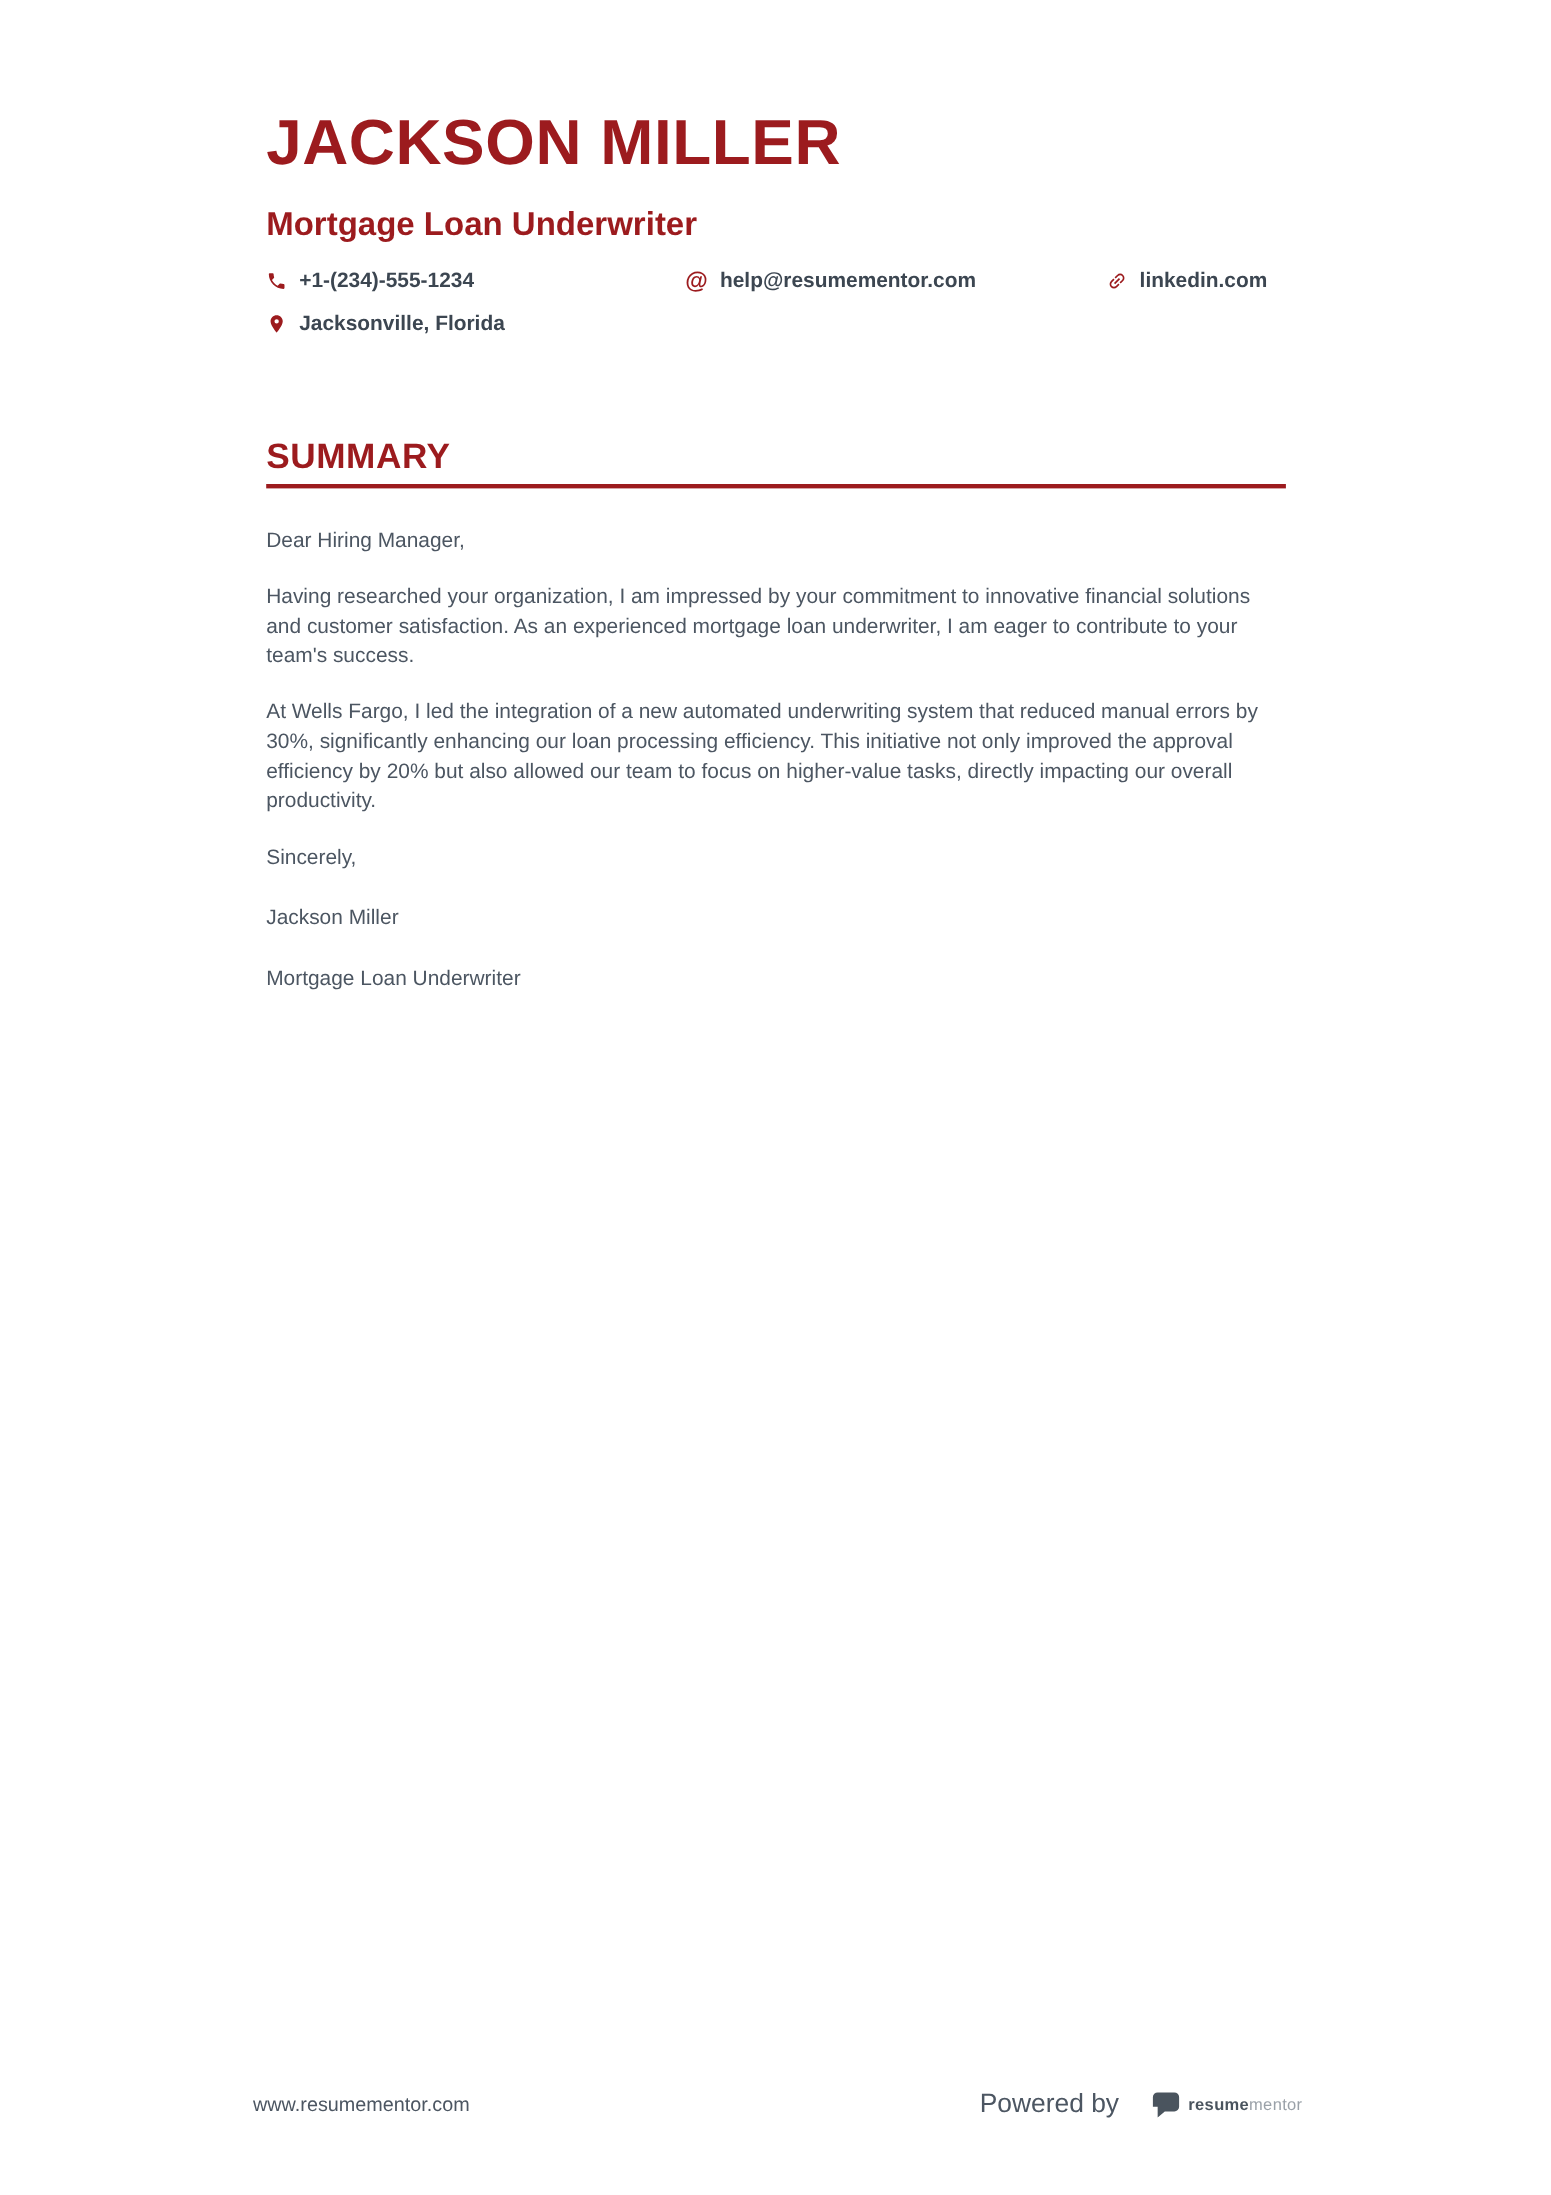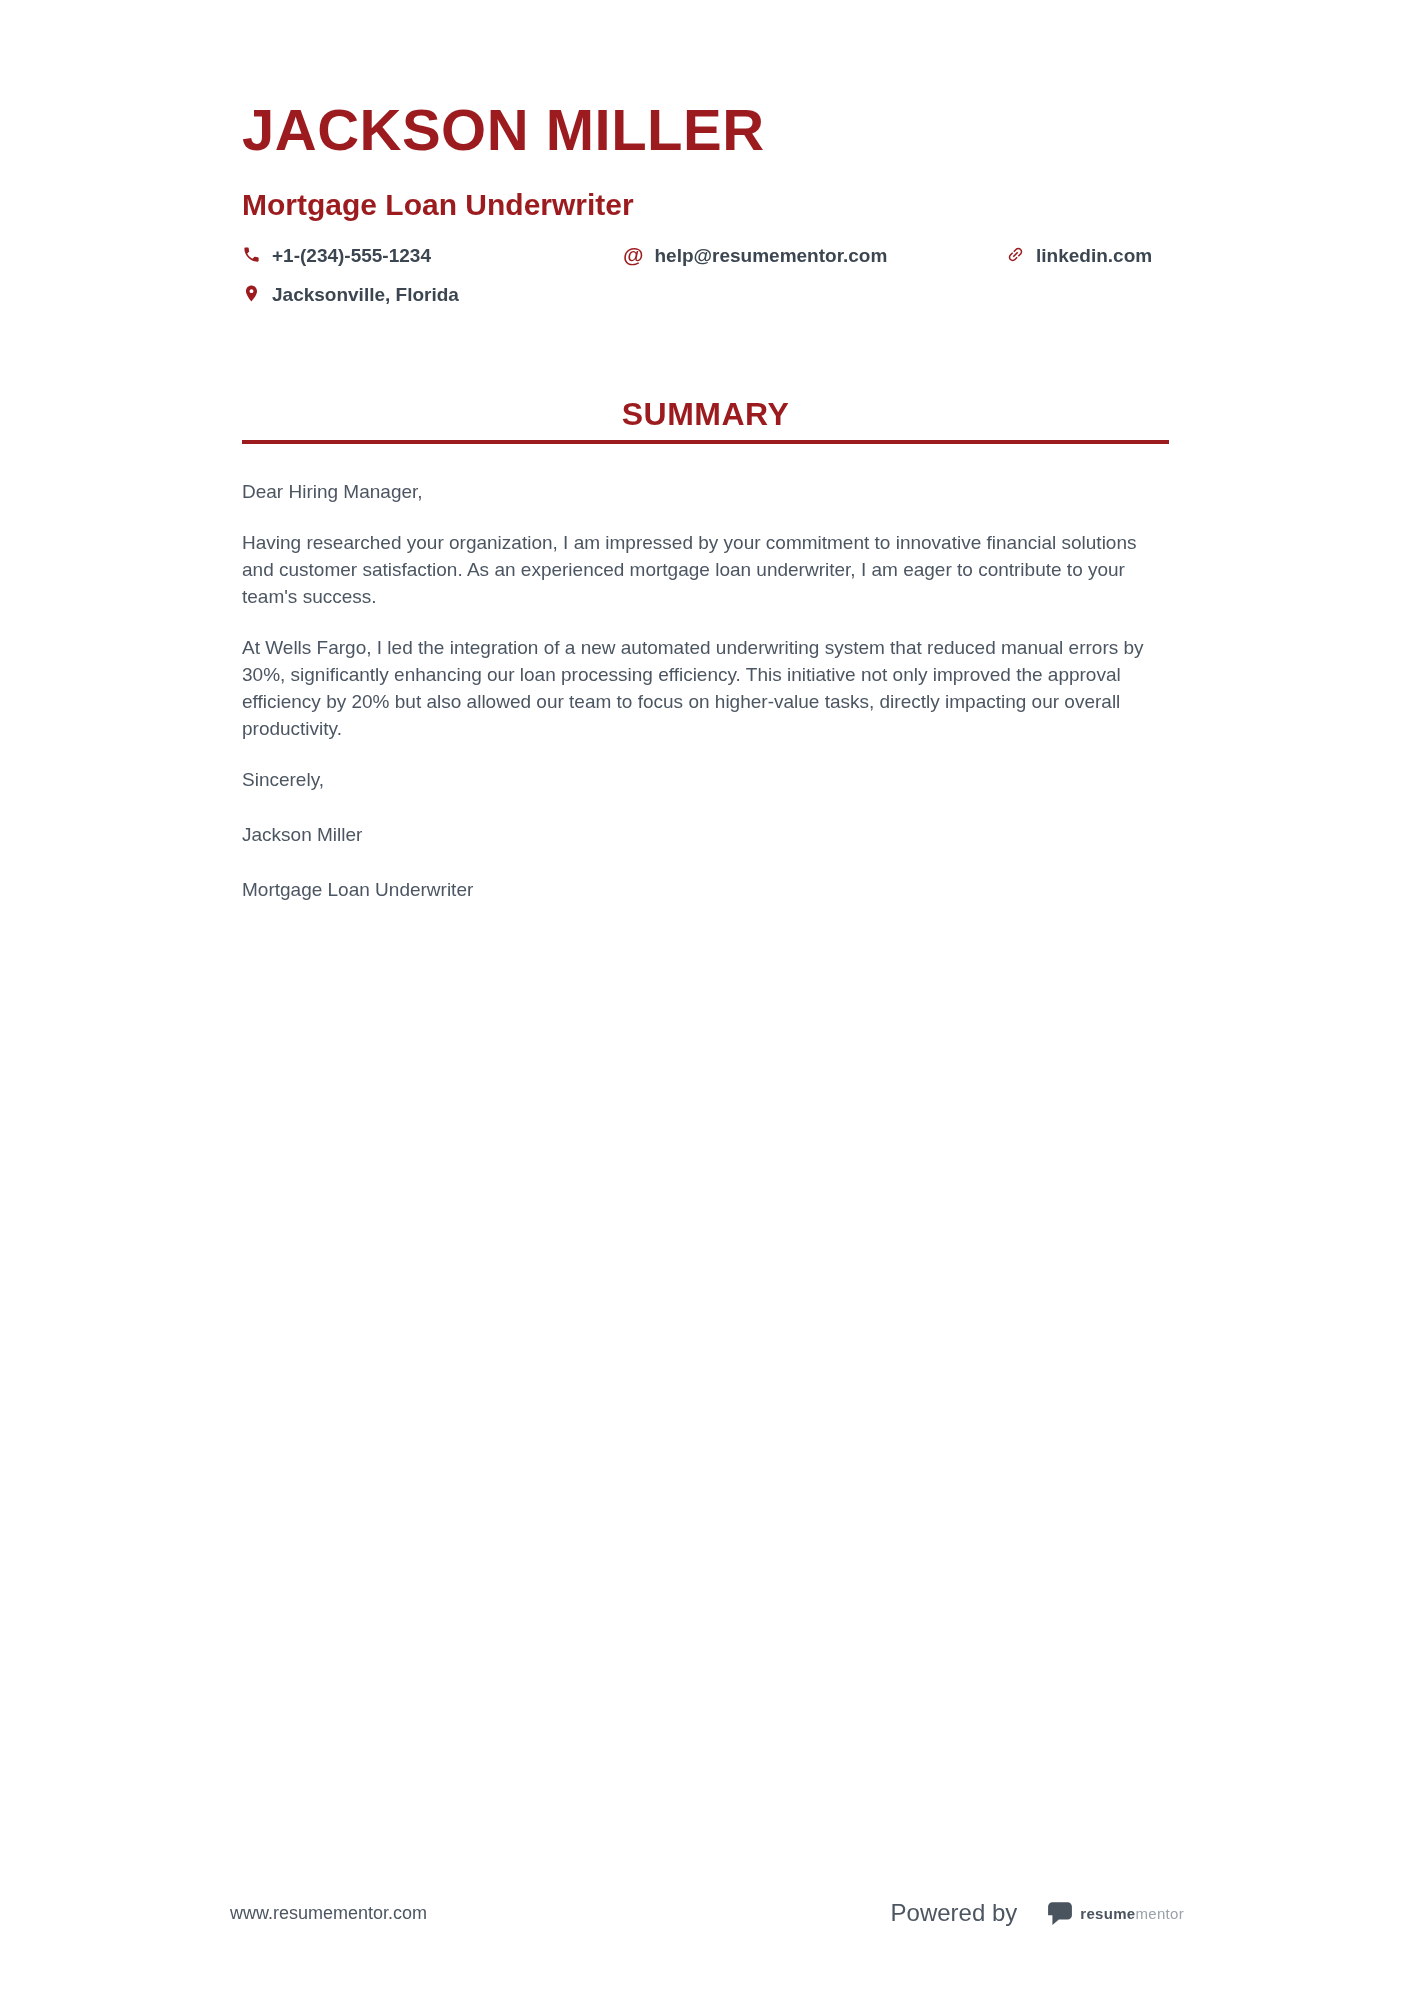--- a/index.html
+++ b/index.html
@@ -35,21 +35,21 @@
     color: var(--accent);
   }
   .contacts {
     margin-top: 24px;
     display: grid;
     grid-template-columns: 381px 383px 1fr;
     row-gap: 17px;
   }
   .contact {
     display: flex;
-    align-items: flex-start;
+    align-items: center;
     gap: 11px;
     font-size: 19px;
     font-weight: 700;
     color: var(--text-dark);
     text-decoration: none;
     white-space: nowrap;
   }
   .contact .ico {
     width: 19px; height: 19px;
     flex: 0 0 19px;
@@ -66,21 +66,20 @@
   .contact.location { grid-column: 1 / -1; }
 
   
   .section { margin-top: 92px; }
   .section-heading {
     font-size: 32px;
     line-height: 1.0;
     font-weight: 800;
     letter-spacing: 0.5px;
     color: var(--accent);
-    text-align: center;
   }
   .section-rule {
     margin-top: 10px;
     height: 4px;
     background: var(--accent);
     border: none;
   }
   .body-text { margin-top: 34px; }
   .body-text p {
     font-size: 19px;

